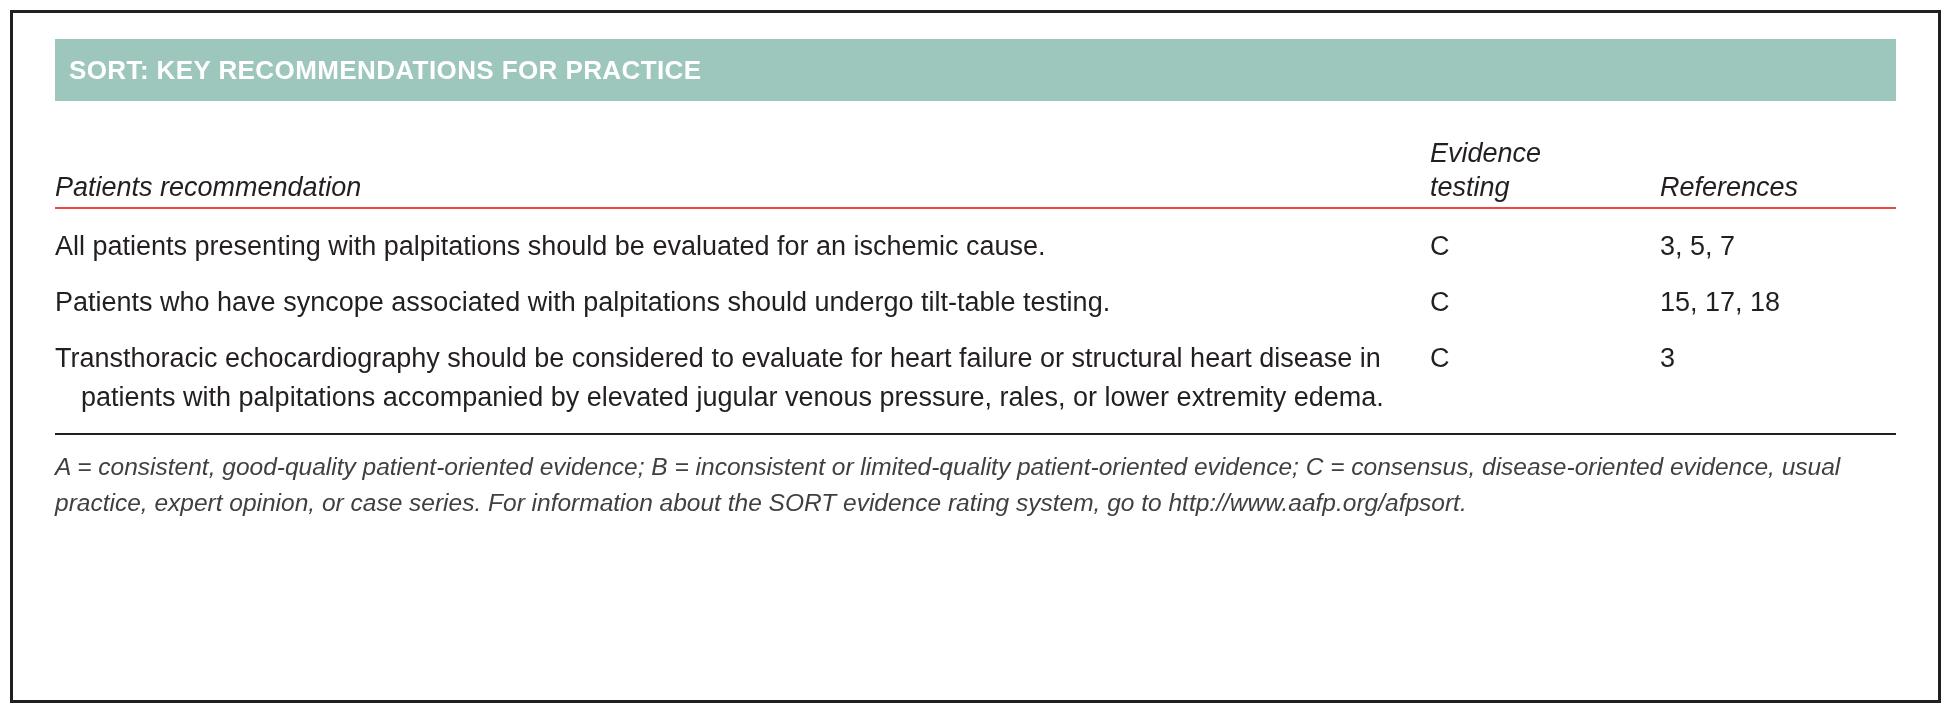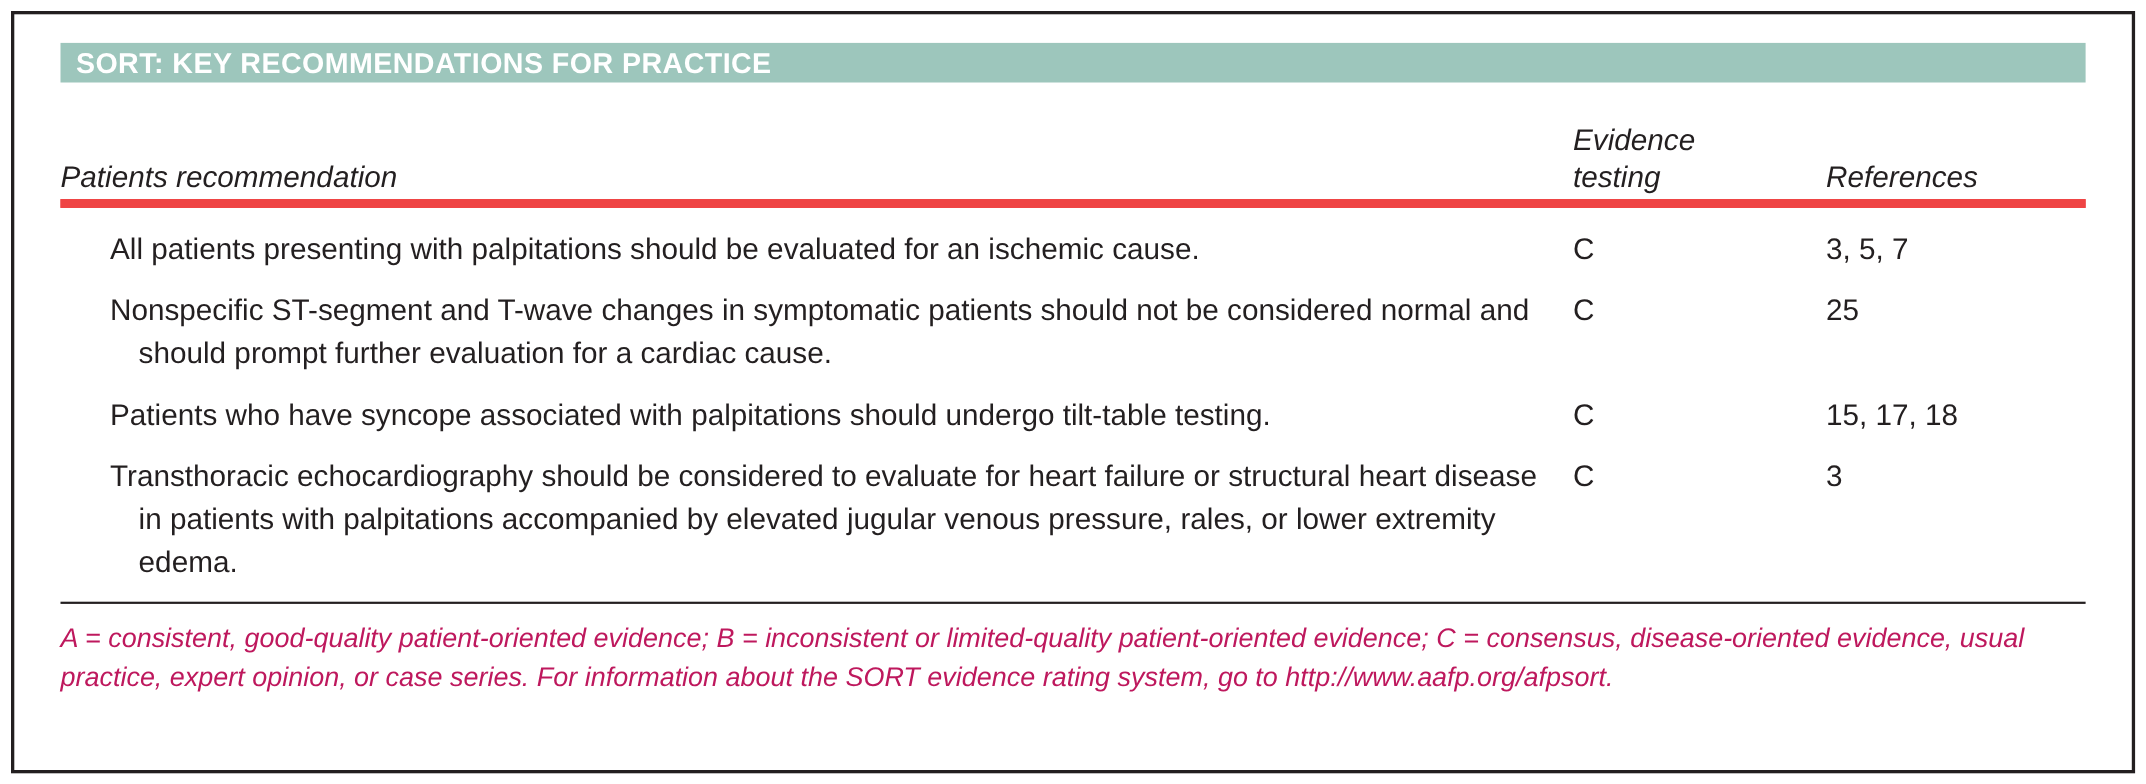--- a/index.html
+++ b/index.html
@@ -24,21 +24,21 @@
   .table-frame {
     box-sizing: border-box;
     width: 100%;
     height: 100%;
     border: 3px solid #231f20;
     background: #ffffff;
     padding: 26px 42px 0 42px;
   }
   .title-bar {
     background: #9dc6bc;
-    height: 36px;
+    height: 62px;
     display: flex;
     align-items: center;
     padding-left: 14px;
     margin-bottom: 36px;
   }
   .title-bar .title-text {
     color: #ffffff;
     font-size: 26px;
     font-weight: bold;
     letter-spacing: 0.4px;
@@ -52,55 +52,54 @@
   table.sort-table col.c-rating { width: 230px; }
   table.sort-table col.c-refs { width: auto; }
 
   thead th {
     text-align: left;
     vertical-align: bottom;
     font-style: italic;
     font-weight: normal;
     font-size: 27px;
     padding: 0 0 2px 0;
-    border-bottom: 8px solid #ef4444;
+    border-bottom: 2px solid #ef4444;
     line-height: 1.25;
   }
   thead th .stack-line { display: block; }
 
   tbody td {
     vertical-align: top;
     font-size: 27px;
     line-height: 1.45;
     padding: 11px 0 6px 0;
     border: none;
   }
   tbody tr.first-row td { padding-top: 18px; }
   tbody td.rec {
     padding-right: 30px;
   }
   tbody td.rec .hang {
     display: block;
     padding-left: 26px;
     text-indent: -26px;
-    margin-left: 45px;
   }
   tbody td.rating, tbody td.refs {
     white-space: nowrap;
   }
   .rule-bottom {
     border-top: 2px solid #231f20;
     margin-top: 10px;
   }
   .footnote {
     font-style: italic;
     font-size: 24.5px;
     line-height: 1.45;
     padding: 14px 0 0 0;
-    color: #be185d;
+    color: #404040;
   }
 </style>
 </head>
 <body>
 
 <div class="page">
   <div class="table-frame">
 
     <div class="title-bar">
       <span class="title-text">SORT: KEY RECOMMENDATIONS FOR PRACTICE</span>
@@ -125,27 +124,20 @@
       <tbody>
         <tr class="first-row">
           <td class="rec">
               <span class="hang">All patients presenting with palpitations should be evaluated for an ischemic cause.</span>
             </td>
           <td class="rating">C</td>
           <td class="refs">3, 5, 7</td>
         </tr>
         <tr>
           <td class="rec">
-              <span class="hang">Nonspecific ST-segment and T-wave changes in symptomatic patients should not be considered normal and should prompt further evaluation for a cardiac cause.</span>
-            </td>
-          <td class="rating">C</td>
-          <td class="refs">25</td>
-        </tr>
-        <tr>
-          <td class="rec">
               <span class="hang">Patients who have syncope associated with palpitations should undergo tilt-table testing.</span>
             </td>
           <td class="rating">C</td>
           <td class="refs">15, 17, 18</td>
         </tr>
         <tr>
           <td class="rec">
               <span class="hang">Transthoracic echocardiography should be considered to evaluate for heart failure or structural heart disease in patients with palpitations accompanied by elevated jugular venous pressure, rales, or lower extremity edema.</span>
             </td>
           <td class="rating">C</td>

